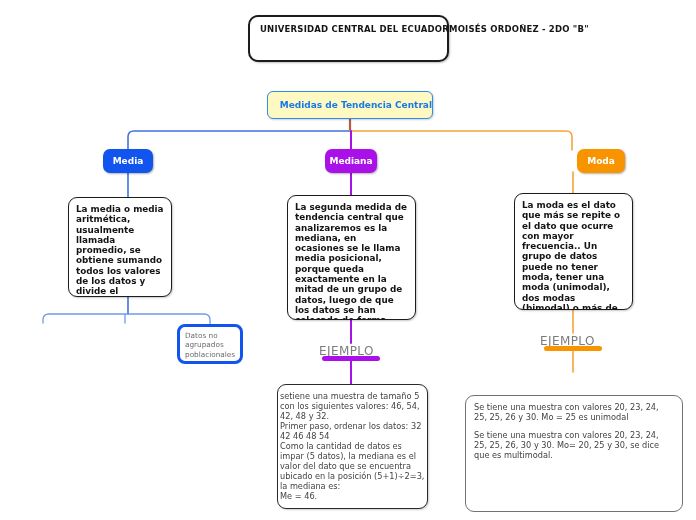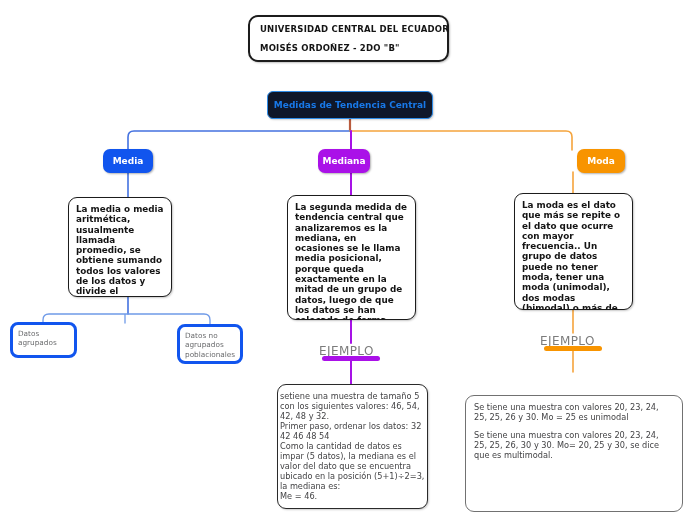--- a/index.html
+++ b/index.html
@@ -13,41 +13,41 @@
   .ln-blue{stroke:var(--line_blue);stroke-width:1.6;}
   .ln-lblue{stroke:var(--line_light_blue);stroke-width:1.3;}
   .ln-purple{stroke:var(--line_purple);stroke-width:2;}
   .ln-orange{stroke:var(--line_orange);stroke-width:1.6;}
 
   .abs{position:absolute;box-sizing:border-box;}
 
   .title-box{
     left:248px;top:15px;width:201px;height:47px;
     background:#fff;border:2px solid #1c1c1c;border-radius:10px;
-    padding:7px 10px;display:flex;flex-direction:column;justify-content:space-between;
+    padding:7px 10px;display:flex;flex-direction:row;justify-content:space-between;
     box-shadow:1px 1px 2px rgba(0,0,0,.25);
   }
   .title-line{font-size:8.5px;font-weight:bold;color:#141414;letter-spacing:.2px;white-space:nowrap;}
 
   .root-node{
     left:267px;top:91px;width:166px;height:28px;
-    background:#0f172a;border:1.4px solid #2f8ce8;border-radius:6px;
-    display:flex;align-items:center;justify-content:center;
+    background:#fef9c3;border:1.4px solid #2f8ce8;border-radius:6px;
+    display:flex;align-items:center;justify-content:flex-end;
     box-shadow:1px 1px 2px rgba(0,0,0,.18);
   }
   .root-node span{font-size:9px;font-weight:bold;color:var(--root_blue);white-space:nowrap;}
 
   .branch-node{
     top:149px;height:24px;border-radius:7px;
     display:flex;align-items:center;justify-content:center;
     box-shadow:1px 1px 2px rgba(0,0,0,.3);
   }
   .branch-node span{font-size:9px;font-weight:bold;color:#ffffff;white-space:nowrap;}
   .media-node{left:103px;width:50px;background:var(--media_fill);}
-  .mediana-node{left:318px;width:52px;background:var(--mediana_fill);}
+  .mediana-node{left:325px;width:52px;background:var(--mediana_fill);}
   .moda-node{left:549px;width:48px;background:var(--moda_fill);margin-left:28px;}
 
   .desc-box{
     background:#fff;border:1.8px solid #1c1c1c;border-radius:9px;
     padding:6px 7px;font-size:8.8px;font-weight:bold;color:#141414;line-height:1.17;
     box-shadow:1px 1px 2px rgba(0,0,0,.22);overflow:hidden;
   }
   .media-desc{left:68px;top:197px;width:104px;height:100px;}
   .mediana-desc{left:287px;top:195px;width:129px;height:125px;}
   .moda-desc{left:514px;top:193px;width:119px;height:117px;}
@@ -117,21 +117,20 @@
   <div class="abs branch-node moda-node">
     <span>Moda</span>
   </div>
 
   <div class="abs desc-box media-desc">La media o media aritmética, usualmente llamada promedio, se obtiene sumando todos los valores de los datos y divide el resultado entre la cantidad de datos.</div>
 
   <div class="abs desc-box mediana-desc">La segunda medida de tendencia central que analizaremos es la mediana, en ocasiones se le llama media posicional, porque queda exactamente en la mitad de un grupo de datos, luego de que los datos se han colocado de forma ordenada.</div>
 
   <div class="abs desc-box moda-desc">La moda es el dato que más se repite o el dato que ocurre con mayor frecuencia.. Un grupo de datos puede no tener moda, tener una moda (unimodal), dos modas (bimodal) o más de dos modas (multimodal).</div>
 
-  <div class="abs child-box child-1">Datos agrupados</div>
   <div class="abs child-box child-3">Datos no agrupados poblacionales</div>
 
   <div class="abs ejemplo-label ejemplo-mediana">EJEMPLO</div>
   <div class="abs ejemplo-bar bar-mediana"></div>
 
   <div class="abs ejemplo-label ejemplo-moda">EJEMPLO</div>
   <div class="abs ejemplo-bar bar-moda"></div>
 
   <div class="abs example-box mediana-example">setiene una muestra de tamaño 5 con los siguientes valores: 46, 54, 42, 48 y 32.
 Primer paso, ordenar los datos: 32 42 46 48 54

